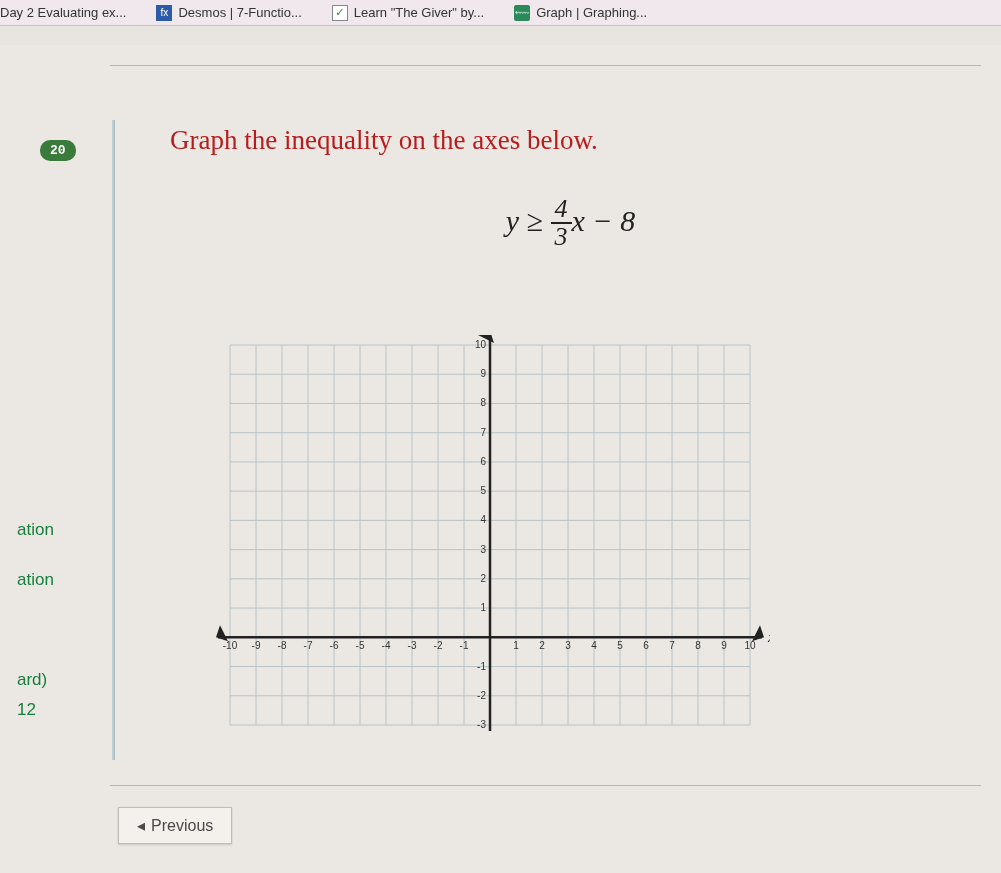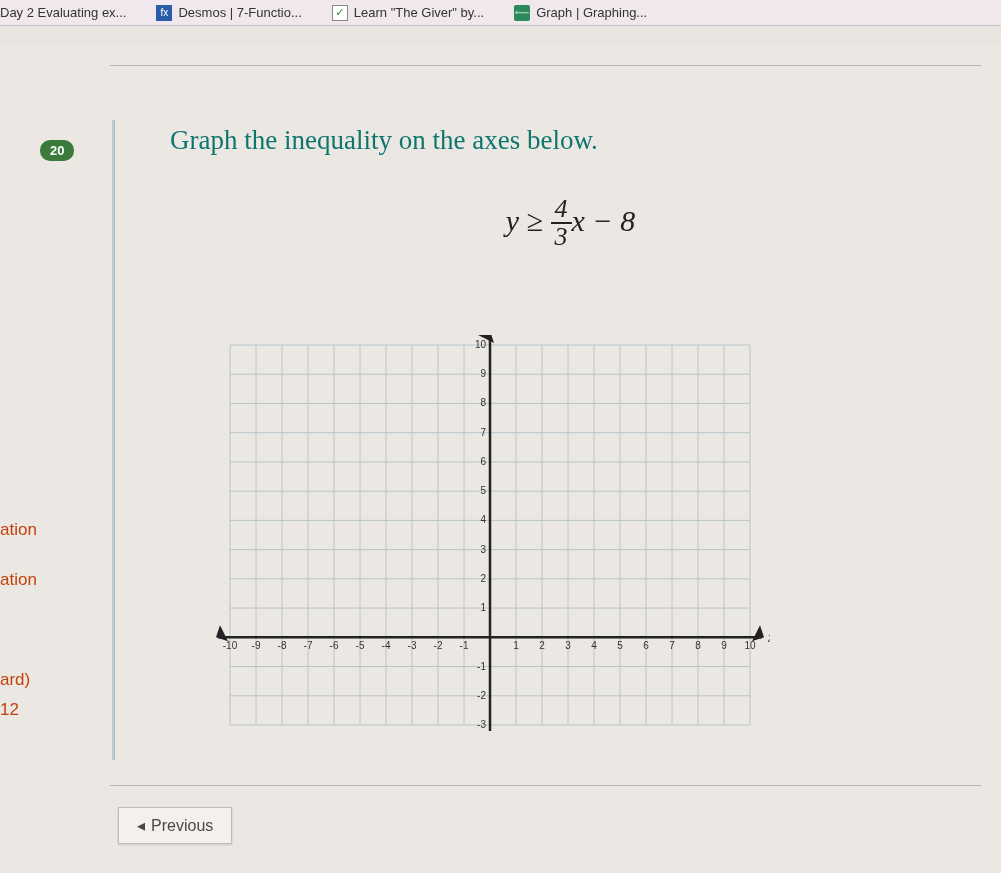--- a/index.html
+++ b/index.html
@@ -49,21 +49,21 @@
     right: 20px;
     border: none;
     border-top: 1px solid #b8b4b0;
   }
   .question-badge {
     position: absolute;
     top: 95px;
     left: 40px;
     background:#3a7a3a;
     color:#fff;
-    font-family: Liberation Sans, sans-serif;
+    font-family: Liberation Mono, monospace;
     font-size:13px;
     font-weight:bold;
     padding:3px 10px;
     border-radius:10px;
   }
   .vline {
     position:absolute;
     top: 75px;
     left: 112px;
     width: 3px;
@@ -71,21 +71,21 @@
     background: linear-gradient(to right,#c8d4d8,#a8bcc4);
   }
   .question-block {
     position:absolute;
     top: 80px;
     left: 170px;
     right: 30px;
   }
   .q-title {
     font-size: 27px;
-    color: #0f766e;
+    color: #b91c1c;
     font-family: Georgia, serif;
   }
   .formula {
     text-align:center;
     margin-top: 40px;
     font-family: 'Times New Roman', serif;
     font-size: 30px;
     font-style: italic;
     color:#222;
   }
@@ -130,22 +130,23 @@
     color:#4a4a4a;
     cursor:pointer;
     display:flex;
     align-items:center;
     gap:6px;
   }
   .sidebar-frag {
     position:absolute;
     left:0;
     font-family: Arial,sans-serif;
-    color:#c2410c;
+    color:#15803d;
     font-size:17px;
+    padding-left:17px;
   }
 </style>
 </head>
 <body>
 
 <div class="tabs-bar">
   <div class="tab">
     <span>Day 2 Evaluating ex...</span>
   </div>
   <div class="tab">

